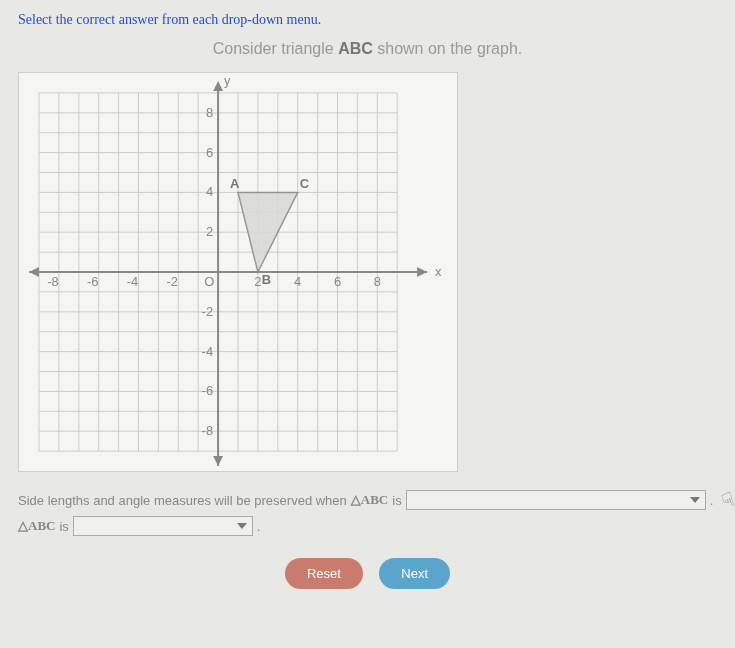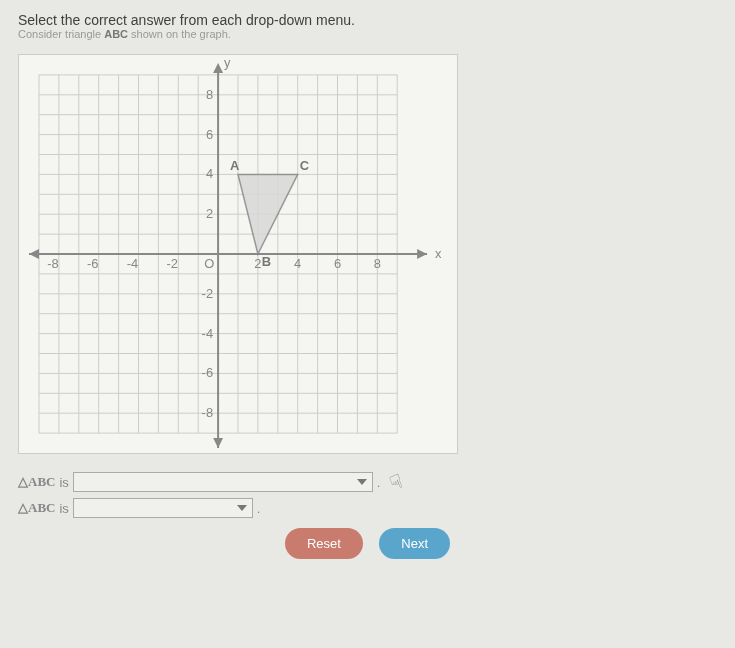--- a/index.html
+++ b/index.html
@@ -4,22 +4,22 @@
   <style>
     * { margin: 0; padding: 0; box-sizing: border-box; }
     body {
       font-family: Arial, sans-serif;
       background: #e8e8e5;
       width: 735px;
       height: 648px;
       padding: 12px 18px;
       color: #888;
     }
-    .instruction { font-size: 14px; margin-bottom: 0; color: #404040; }
-    .sub-instruction { font-size: 11px; margin-bottom: 14px; color: #999; }
+    .instruction { font-size: 14px; margin-bottom: 12px; color: #1d4ed8; font-family: Liberation Serif, serif; }
+    .sub-instruction { font-size: 16px; margin-bottom: 14px; color: #999; text-align: center; }
     .bold { font-weight: bold; color: #777; }
     .graph-container {
       width: 440px;
       height: 400px;
       background: #f5f5f2;
       border: 1px solid #ccc;
       position: relative;
     }
     .graph-container svg { width: 100%; height: 100%; }
     .grid-line { stroke: #ccc; stroke-width: 1; }
@@ -50,21 +50,21 @@
       border-top: 6px solid #777;
     }
     .cursor-hand {
       position: absolute;
       right: -30px;
       top: -3px;
       font-size: 20px;
       color: #888;
       transform: rotate(-20deg);
     }
-    .buttons { text-align: center; margin-top: 10px; }
+    .buttons { text-align: center; margin-top: 22px; }
     .btn {
       display: inline-block;
       padding: 8px 22px;
       border-radius: 18px;
       color: white;
       font-size: 13px;
       margin: 0 6px;
       border: none;
       cursor: pointer;
     }
@@ -155,20 +155,21 @@
 
     <polygon class="triangle" points="220,120 240,200 280,120"></polygon>
     <text class="point-label" x="212" y="116">A</text>
     <text class="point-label" x="244" y="212">B</text>
     <text class="point-label" x="282" y="116">C</text>
   </svg>
 </div>
 
 <div class="questions">
   <div class="question-row">
+    <span>Side lengths and angle measures will be preserved when </span>
     <span class="tri-symbol">△ABC</span>
     <span> is</span>
     <span class="dropdown wide" style="position:relative;">
       <span class="dropdown-arrow"></span>
       <span class="cursor-hand">☟</span>
     </span>
     <span>.</span>
   </div>
   <div class="question-row">
     <span class="tri-symbol">△ABC</span>

